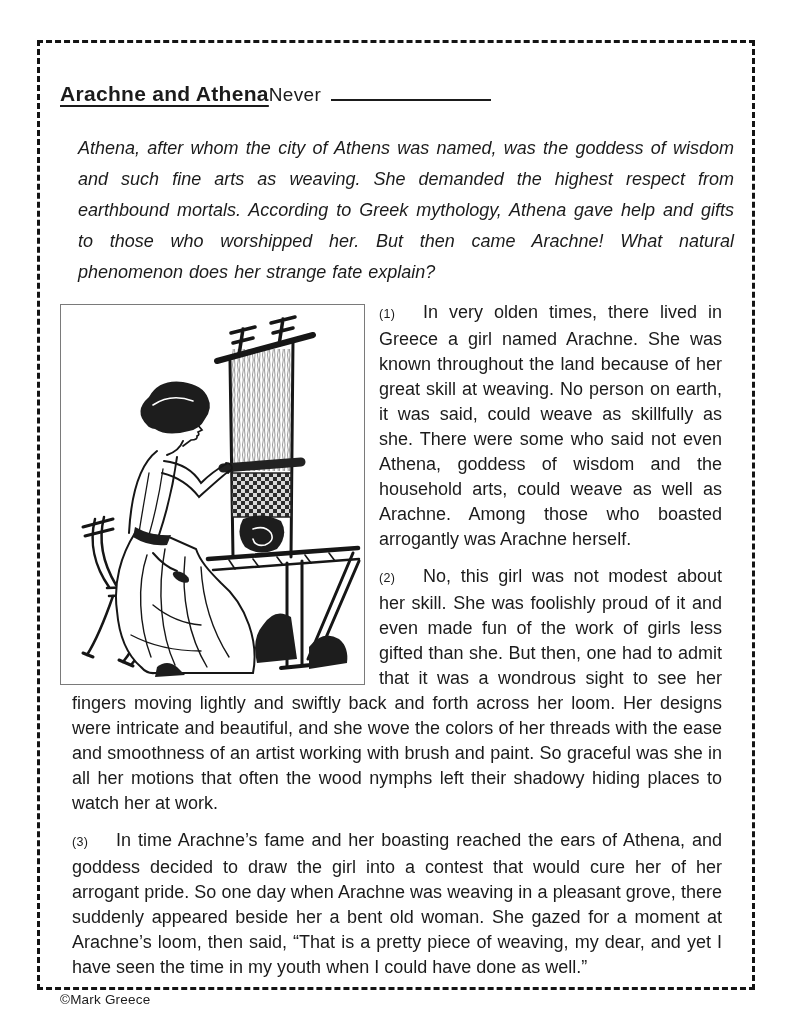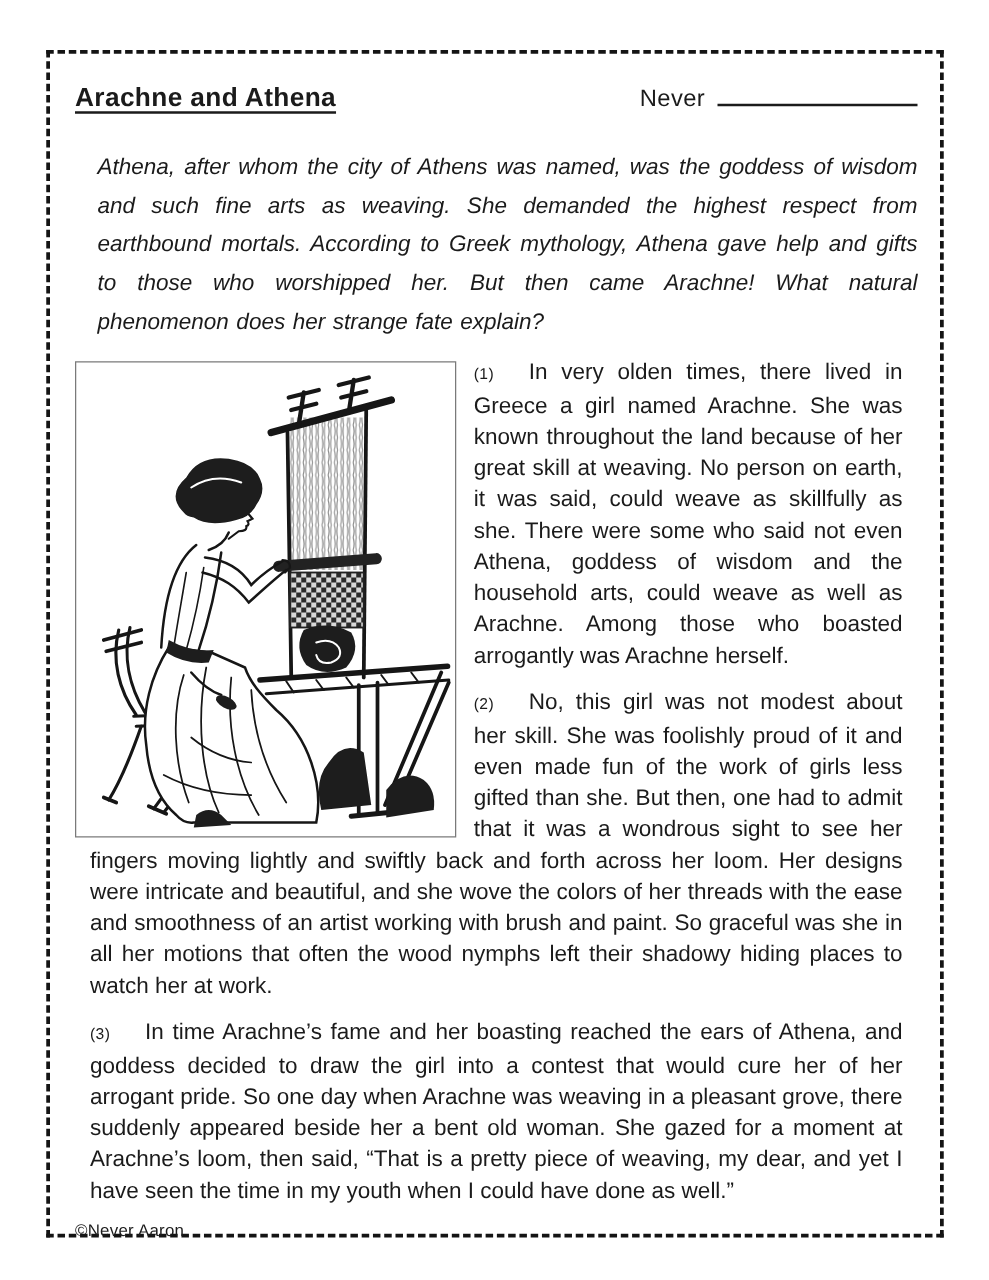--- a/index.html
+++ b/index.html
@@ -15,23 +15,22 @@
     position:absolute;
     left:37px; top:40px;
     width:718px; height:950px;
     box-sizing:border-box;
     border:3px dashed #141414;
     background:#ffffff;
     padding:18px 18px 0 20px;
   }
   .header {
     display:flex;
-    justify-content:space-between;
     align-items:baseline;
-    margin-top:4px;
+    margin-top:20px;
   }
   .title {
     font-size:21px;
     font-weight:600;
     letter-spacing:.3px;
     text-decoration:underline;
     text-underline-offset:4px;
     text-decoration-thickness:1.5px;
   }
   .name-group { display:flex; align-items:baseline; font-size:19px; }
@@ -190,15 +189,15 @@
         </g>
       </svg>
     </figure>
 
     <p><span class="pnum">(1)</span><span>In very olden times, there lived in Greece a girl named Arachne. She was known throughout the land because of her great skill at weaving. No person on earth, it was said, could weave as skillfully as she. There were some who said not even Athena, goddess of wisdom and the household arts, could weave as well as Arachne. Among those who boasted arrogantly was Arachne herself.</span></p>
     <p><span class="pnum">(2)</span><span>No, this girl was not modest about her skill. She was foolishly proud of it and even made fun of the work of girls less gifted than she. But then, one had to admit that it was a wondrous sight to see her fingers moving lightly and swiftly back and forth across her loom. Her designs were intricate and beautiful, and she wove the colors of her threads with the ease and smoothness of an artist working with brush and paint. So graceful was she in all her motions that often the wood nymphs left their shadowy hiding places to watch her at work.</span></p>
     <p><span class="pnum">(3)</span><span>In time Arachne’s fame and her boasting reached the ears of Athena, and goddess decided to draw the girl into a contest that would cure her of her arrogant pride. So one day when Arachne was weaving in a pleasant grove, there suddenly appeared beside her a bent old woman. She gazed for a moment at Arachne’s loom, then said, “That is a pretty piece of weaving, my dear, and yet I have seen the time in my youth when I could have done as well.”</span></p>
 
   </div>
 
-  <div class="footer">©Never Aaron</div>
+  <div class="footer">©Mark Greece</div>
 
 </div>
 
 </body></html>

